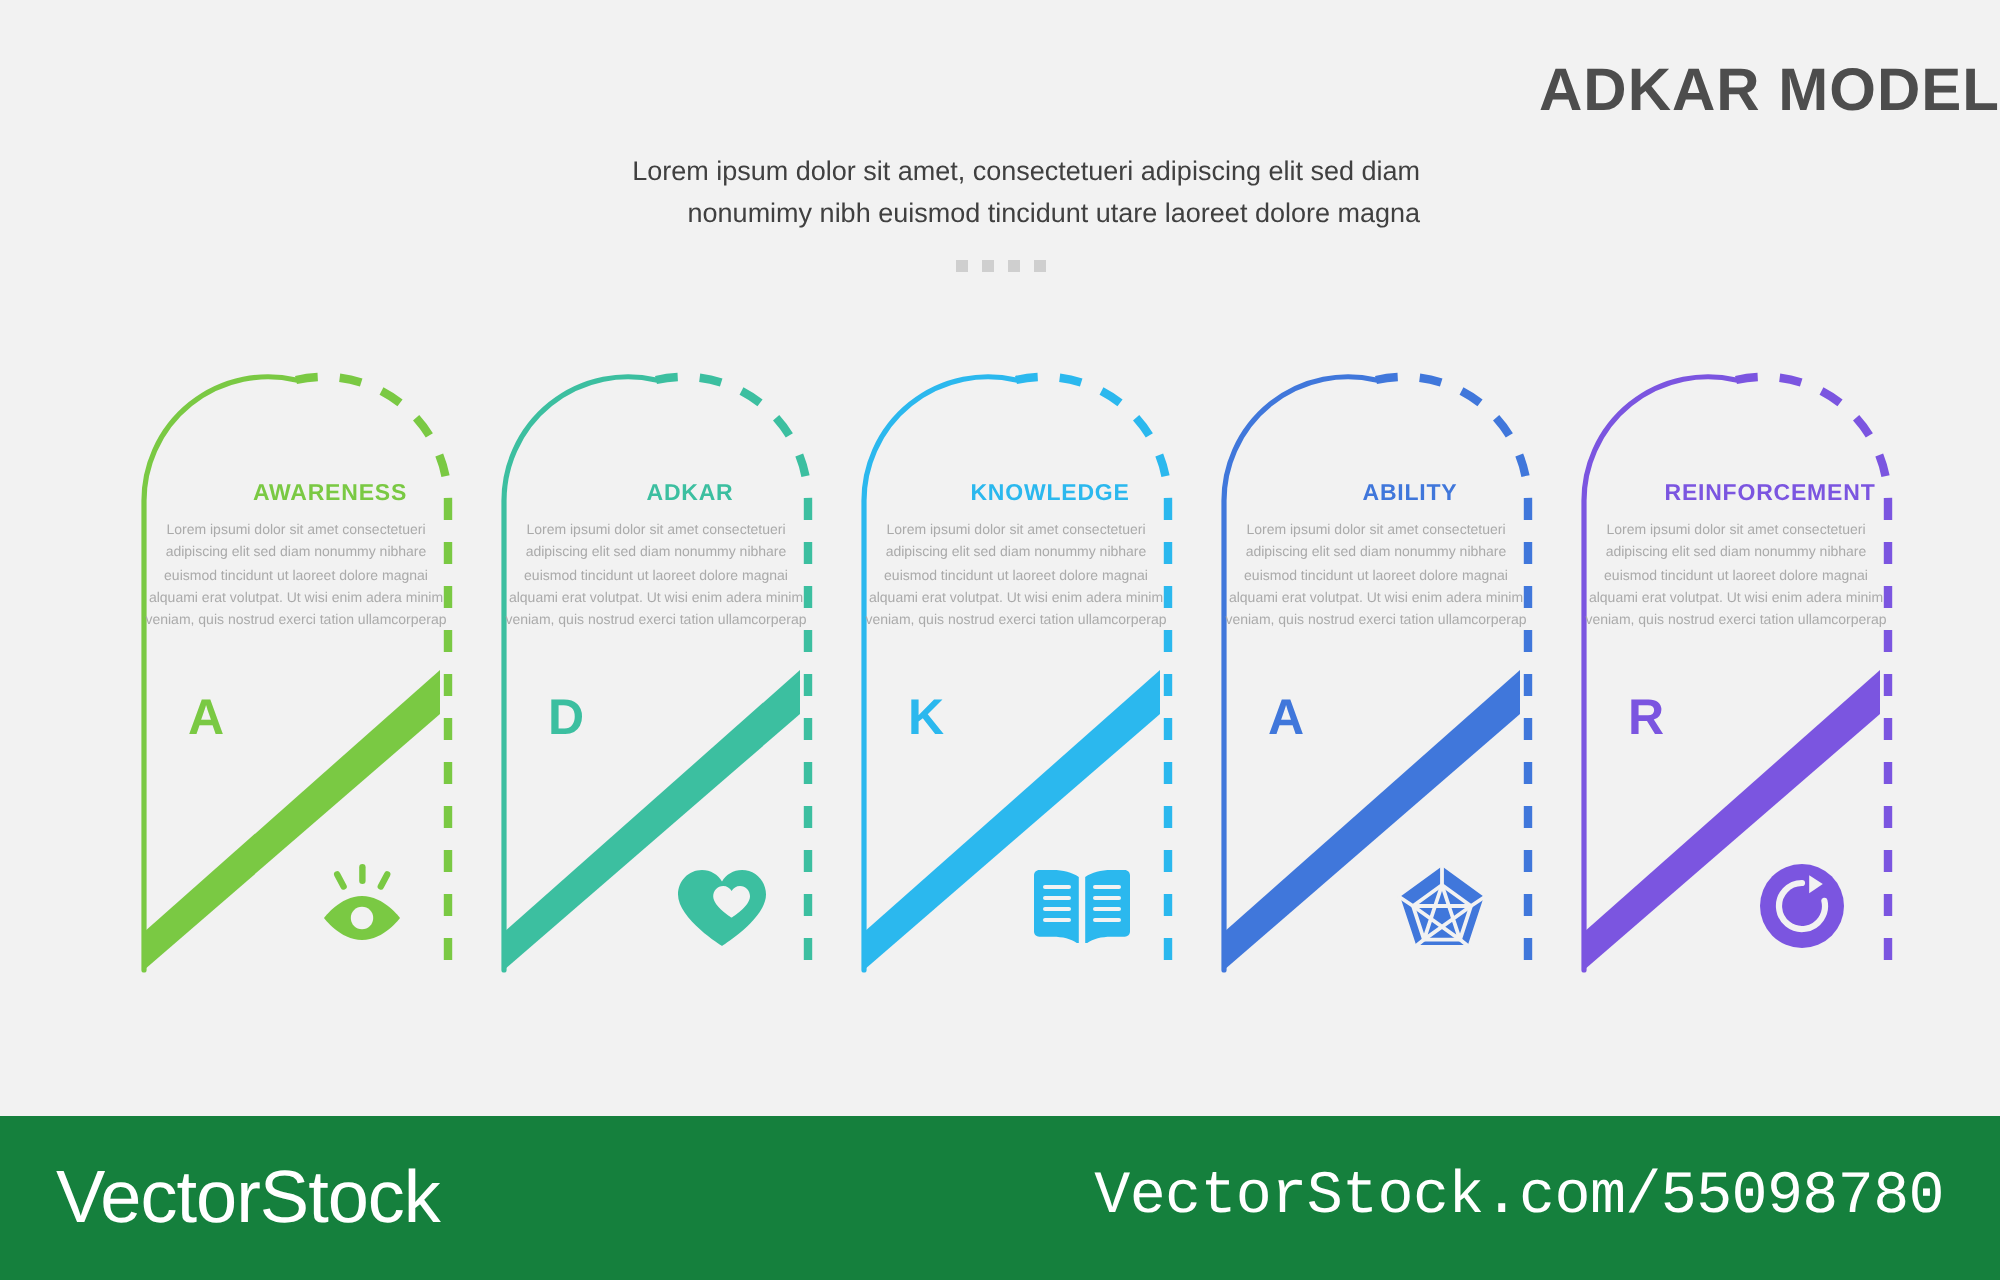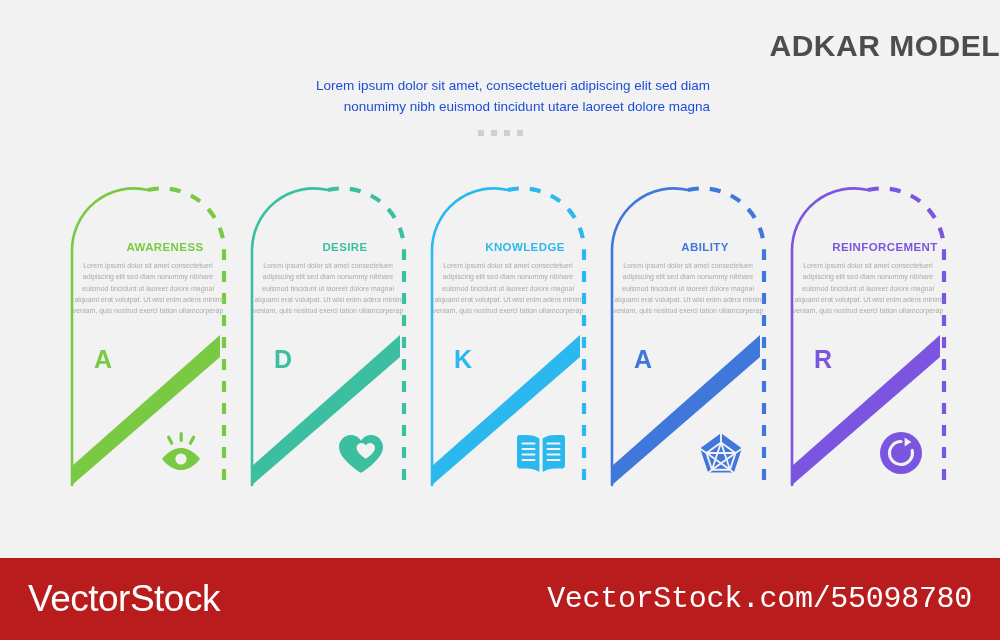--- a/index.html
+++ b/index.html
@@ -32,21 +32,21 @@
     color: #4d4d4d;
     letter-spacing: 0.5px;
     margin: 0;
     line-height: 1.2;
   }
   .subtitle {
     margin: 12px auto 0 auto;
     width: 420px;
     font-size: 13.5px;
     line-height: 1.55;
-    color: #1d4ed8;
+    color: #404040;
   }
   .dots {
     margin-top: 12px;
     display: flex;
     justify-content: center;
     gap: 7px;
   }
   .dots span {
     display: block;
     width: 6px;
@@ -111,21 +111,21 @@
     height: 46px;
   }
 
   
   .footer {
     position: absolute;
     left: 0;
     bottom: 0;
     width: 1000px;
     height: 82px;
-    background: #b91c1c;
+    background: #15803d;
     display: flex;
     align-items: center;
     justify-content: space-between;
     box-sizing: border-box;
     padding: 0 28px;
     margin-top: 14px;
   }
   .wm-left {
     color: #ffffff;
     font-size: 37px;
@@ -174,21 +174,21 @@
               <circle cx="26" cy="29" r="5.6" fill="#f2f2f2"></circle>
             </g>
           </svg></div>
       </div>
       <div class="panel">
         <svg class="arch-svg" viewBox="0 0 180 300" xmlns="http://www.w3.org/2000/svg">
           <path d="M14 300 L14 66 A62 62 0 0 1 90 5" fill="none" stroke="#3cbfa0" stroke-width="2.6" stroke-linecap="round"></path>
           <path d="M90 5 A62 62 0 0 1 166 66 L166 300" fill="none" stroke="#3cbfa0" stroke-width="4.2" stroke-linecap="butt" stroke-dasharray="11 11"></path>
           <path d="M14 300 L14 281 L162 150 L162 172 Z" fill="#3cbfa0"></path>
         </svg>
-        <div class="panel-head" style="color:#3cbfa0">DESIRE</div>
+        <div class="panel-head" style="color:#3cbfa0">ADKAR</div>
         <div class="panel-body">Lorem ipsumi dolor sit amet consectetueri adipiscing elit sed diam nonummy nibhare euismod tincidunt ut laoreet dolore magnai alquami erat volutpat. Ut wisi enim adera minim veniam, quis nostrud exerci tation ullamcorperap</div>
         <div class="panel-letter" style="color:#3cbfa0">D</div>
         <div class="panel-icon"><svg xmlns="http://www.w3.org/2000/svg" viewBox="0 0 52 46">
             <g fill="#3cbfa0">
               <path d="M26 43S4 29.5 4 17.3C4 10.5 9.3 5 16 5c4.3 0 8 2.3 10 5.8C28 7.3 31.7 5 36 5c6.7 0 12 5.5 12 12.3C48 29.5 26 43 26 43z"></path>
               <path d="M35 13c-1.8 0-3.4 1-4.2 2.5C30 14 28.4 13 26.6 13c-2.8 0-5 2.3-5 5.1 0 5.1 9.2 10.7 9.2 10.7s9.2-5.6 9.2-10.7c0-2.8-2.2-5.1-5-5.1z" fill="#f2f2f2"></path>
             </g>
           </svg></div>
       </div>
       <div class="panel">

